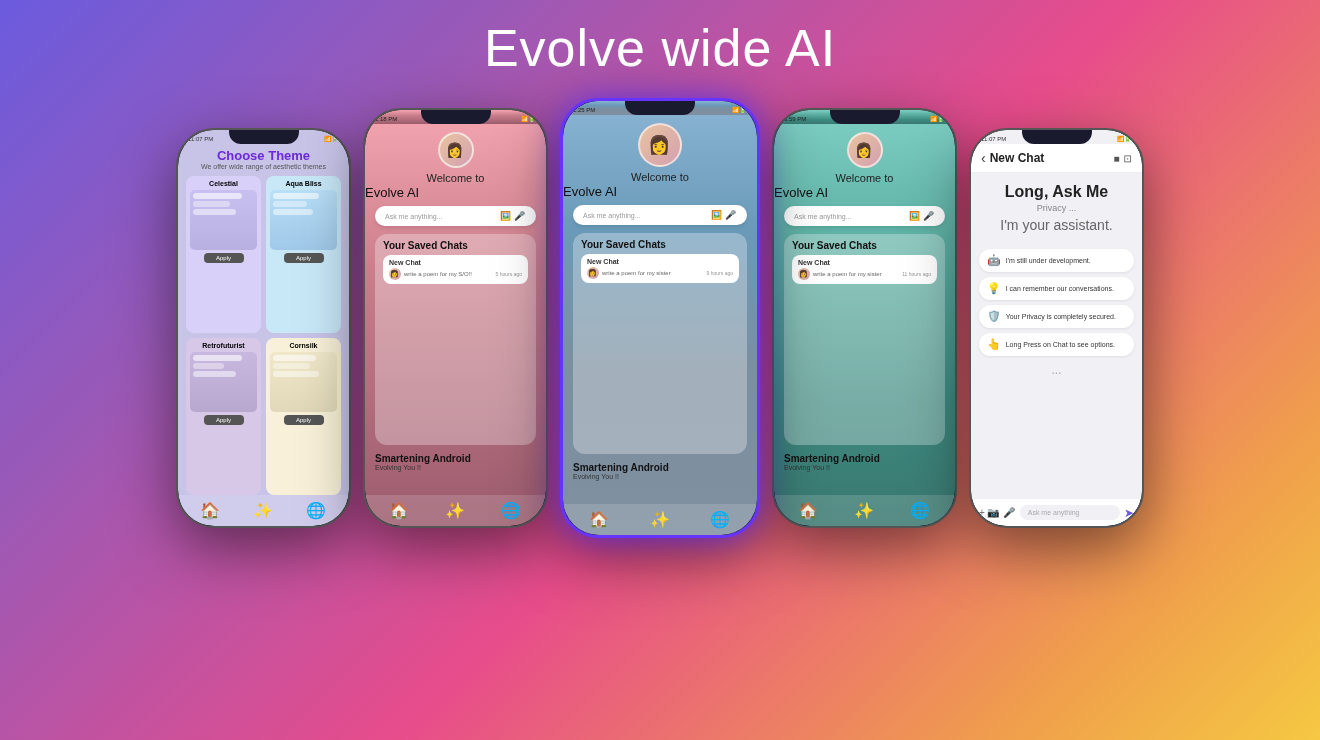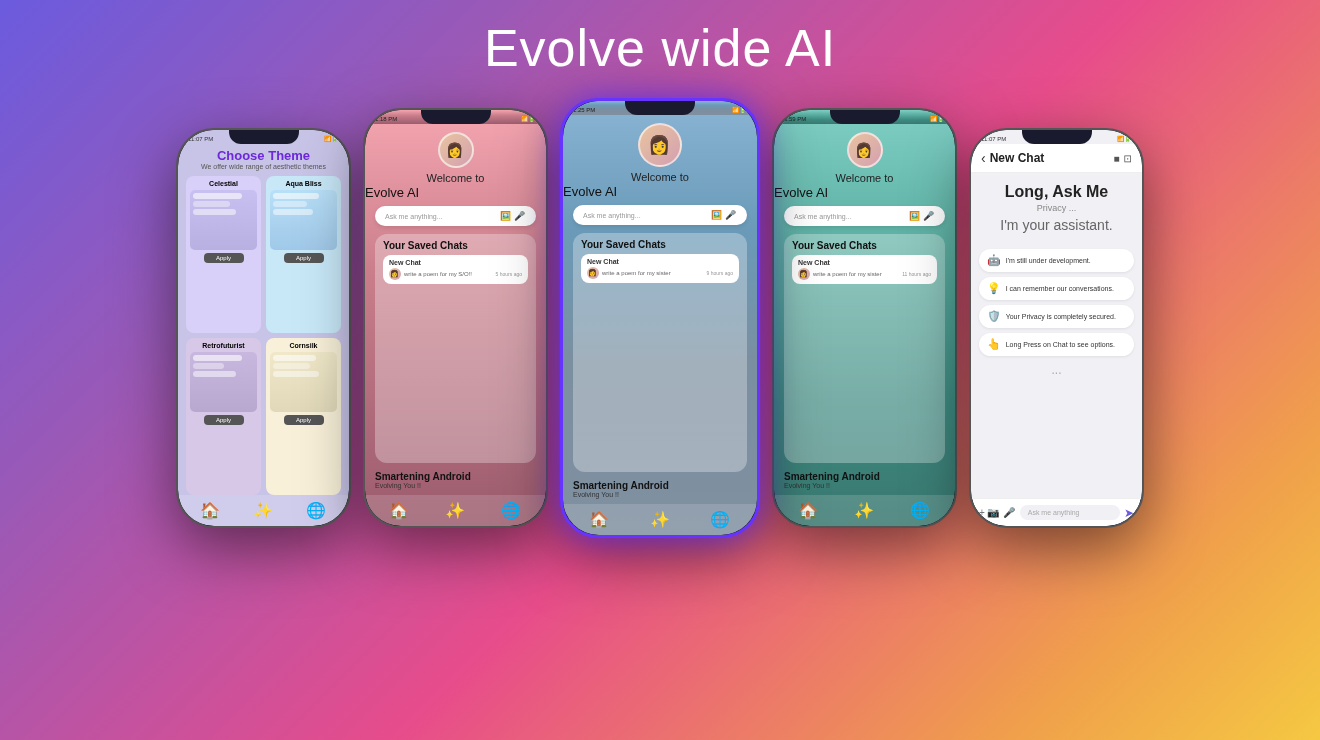--- a/index.html
+++ b/index.html
@@ -305,21 +305,21 @@
       font-size: 6px;
       color: #666;
       flex: 1;
     }
     .chat-item-time {
       font-size: 5px;
       color: #999;
     }
 
     .smartening-section {
-      padding: 0 10px 6px;
+      padding: 0 10px 24px;
     }
     .smartening-title {
       font-size: 10px;
       font-weight: bold;
       color: #111;
     }
     .smartening-sub {
       font-size: 7px;
       color: #333;
     }

